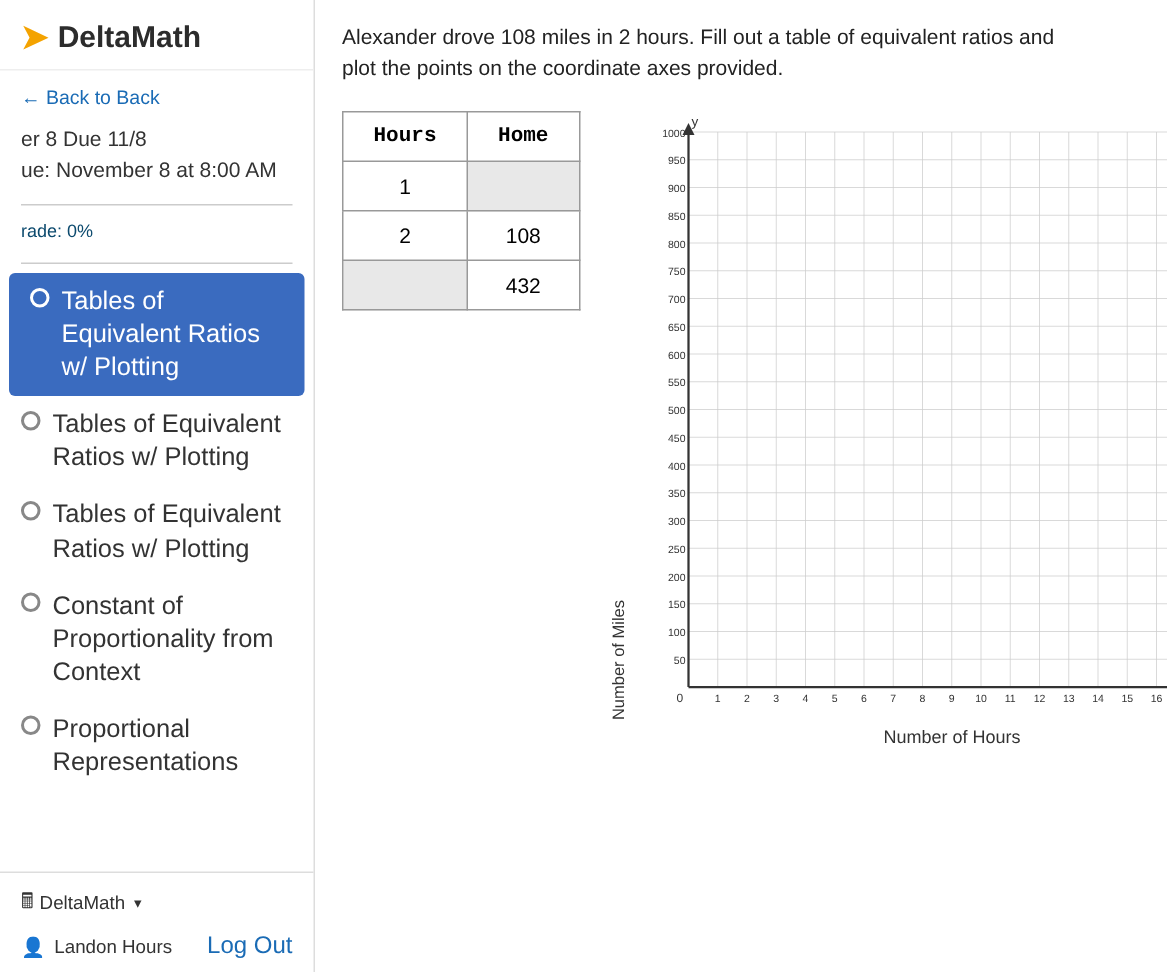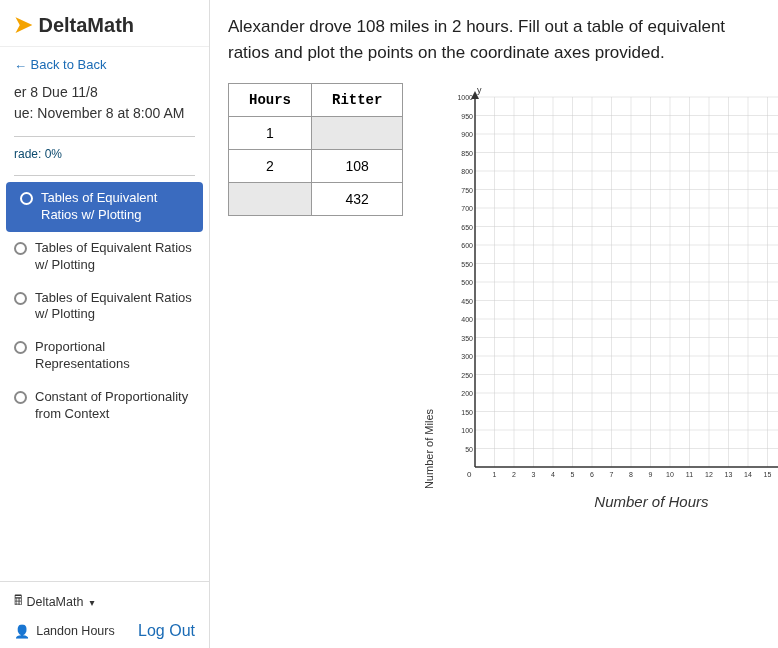--- a/index.html
+++ b/index.html
@@ -47,21 +47,21 @@
     .divider { border-top: 1px solid #ccc; margin: 6px 14px; }
     .grade-label { padding: 4px 14px 8px; font-size: 12px; color: #0c4a6e; }
 
     .nav-items { flex: 1; overflow-y: auto; padding-bottom: 10px; }
 
     .nav-item {
       display: flex;
       align-items: flex-start;
       padding: 8px 14px;
       cursor: pointer;
-      font-size: 13px;
+      font-size: 17px;
       color: #333;
       gap: 8px;
     }
     .nav-item.active {
       background: #3a6bbf;
       color: #fff;
       border-radius: 4px;
       margin: 0 6px;
     }
     .nav-item .radio-dot {
@@ -95,21 +95,21 @@
     
     #main {
       flex: 1;
       display: flex;
       flex-direction: column;
       padding: 14px 18px 10px 18px;
       overflow: hidden;
     }
 
     .problem-text {
-      font-size: 17px;
+      font-size: 14px;
       color: #222;
       line-height: 1.5;
       margin-bottom: 14px;
       max-width: 500px;
     }
 
     .content-area {
       display: flex;
       gap: 20px;
       flex: 1;
@@ -154,25 +154,24 @@
       transform: rotate(180deg);
       font-size: 11px;
       color: #333;
       margin-right: 4px;
       text-align: center;
     }
     .chart-inner {
       position: relative;
     }
     .x-axis-label {
-      font-size: 15px;
+      font-size: 12px;
       color: #333;
       text-align: center;
       margin-top: 4px;
-      font-style: italic;
     }
     svg.chart-svg {
       display: block;
     }
   </style>
 </head>
 <body>
 
 <div id="sidebar">
   <div class="logo-area">
@@ -201,25 +200,25 @@
       <div class="nav-item">
         <div class="radio-dot"></div>
         <div class="nav-item-text">Tables of Equivalent Ratios w/ Plotting</div>
       </div>
       <div class="nav-item">
         <div class="radio-dot"></div>
         <div class="nav-item-text">Tables of Equivalent Ratios w/ Plotting</div>
       </div>
       <div class="nav-item">
         <div class="radio-dot"></div>
+        <div class="nav-item-text">Constant of Proportionality from Context</div>
+      </div>
+      <div class="nav-item">
+        <div class="radio-dot"></div>
         <div class="nav-item-text">Proportional Representations</div>
-      </div>
-      <div class="nav-item">
-        <div class="radio-dot"></div>
-        <div class="nav-item-text">Constant of Proportionality from Context</div>
       </div>
     </div>
 
   <div class="sidebar-footer">
     <div class="footer-calc">
       <span style="font-size:14px;">🖩</span>
       <span>DeltaMath</span>
       <span style="font-size:10px; margin-left:2px;">▾</span>
     </div>
   </div>
@@ -235,21 +234,21 @@
 <div id="main">
   <div class="problem-text">Alexander drove 108 miles in 2 hours. Fill out a table of equivalent ratios and plot the points on the coordinate axes provided.</div>
 
   <div class="content-area">
 
     <div>
       <table class="ratio-table">
         <thead>
           <tr>
             <th>Hours</th>
-            <th>Ritter</th>
+            <th>Home</th>
           </tr>
         </thead>
         <tbody id="table-body">
         <tr>
               <td>1</td>
               <td class="blank-cell"></td>
             </tr>
             <tr>
               <td>2</td>
               <td>108</td>

